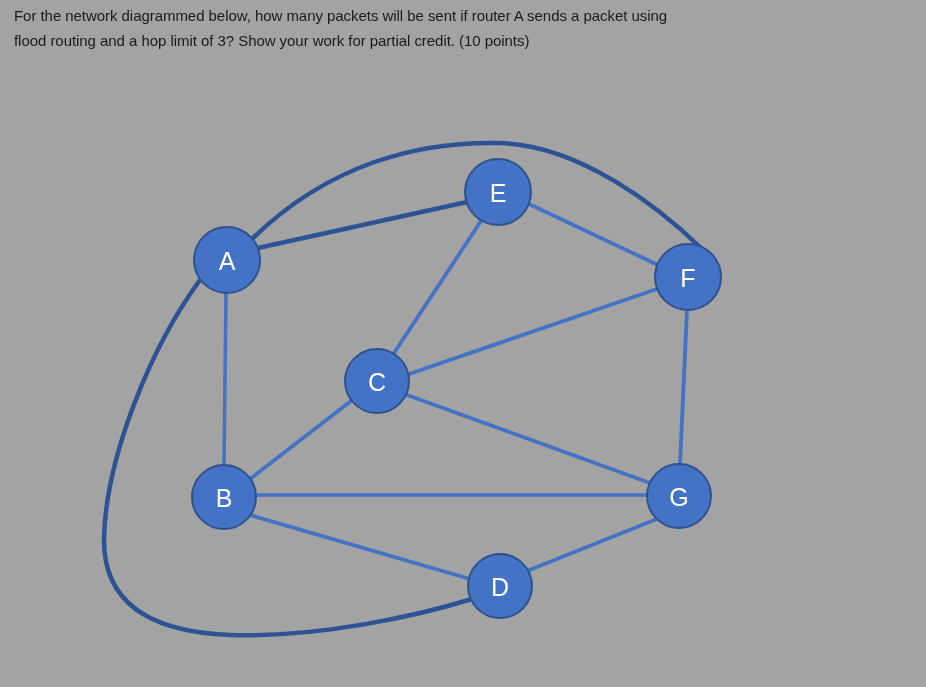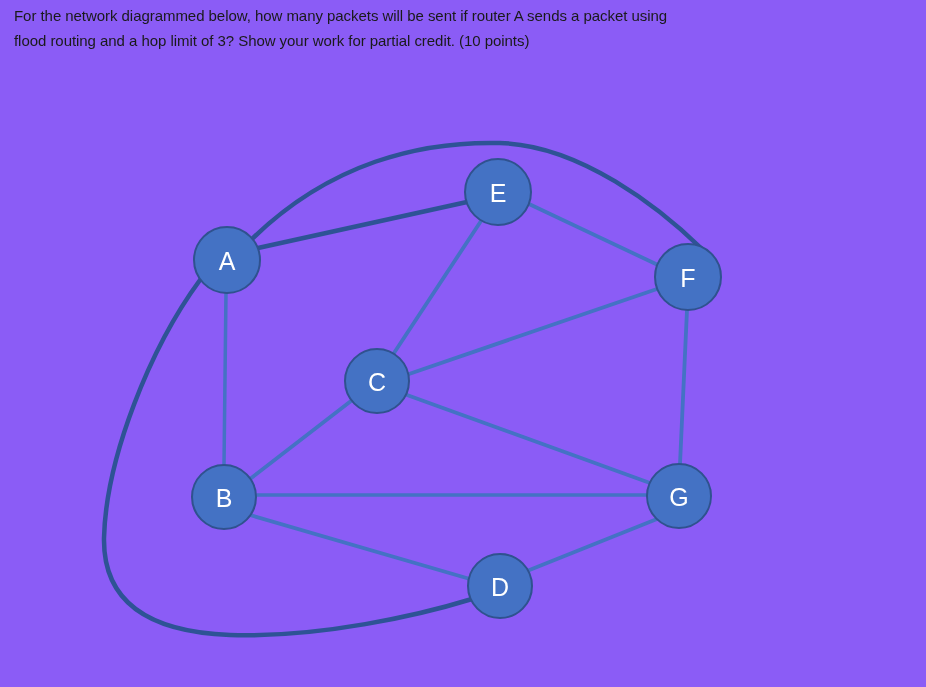--- a/index.html
+++ b/index.html
@@ -11,21 +11,21 @@
     width: 926px;
     height: 687px;
     font-family: "Liberation Sans", sans-serif;
     overflow: hidden;
     position: relative;
   }
   #page {
     position: relative;
     width: 926px;
     height: 687px;
-    background: #8b5cf6;
+    background: #a3a3a3;
   }
   #question-text {
     position: absolute;
     left: 14px;
     top: 3px;
     width: 790px;
     font-size: 15px;
     line-height: 25px;
     color: #1a1a1a;
     letter-spacing: -0.05px;

